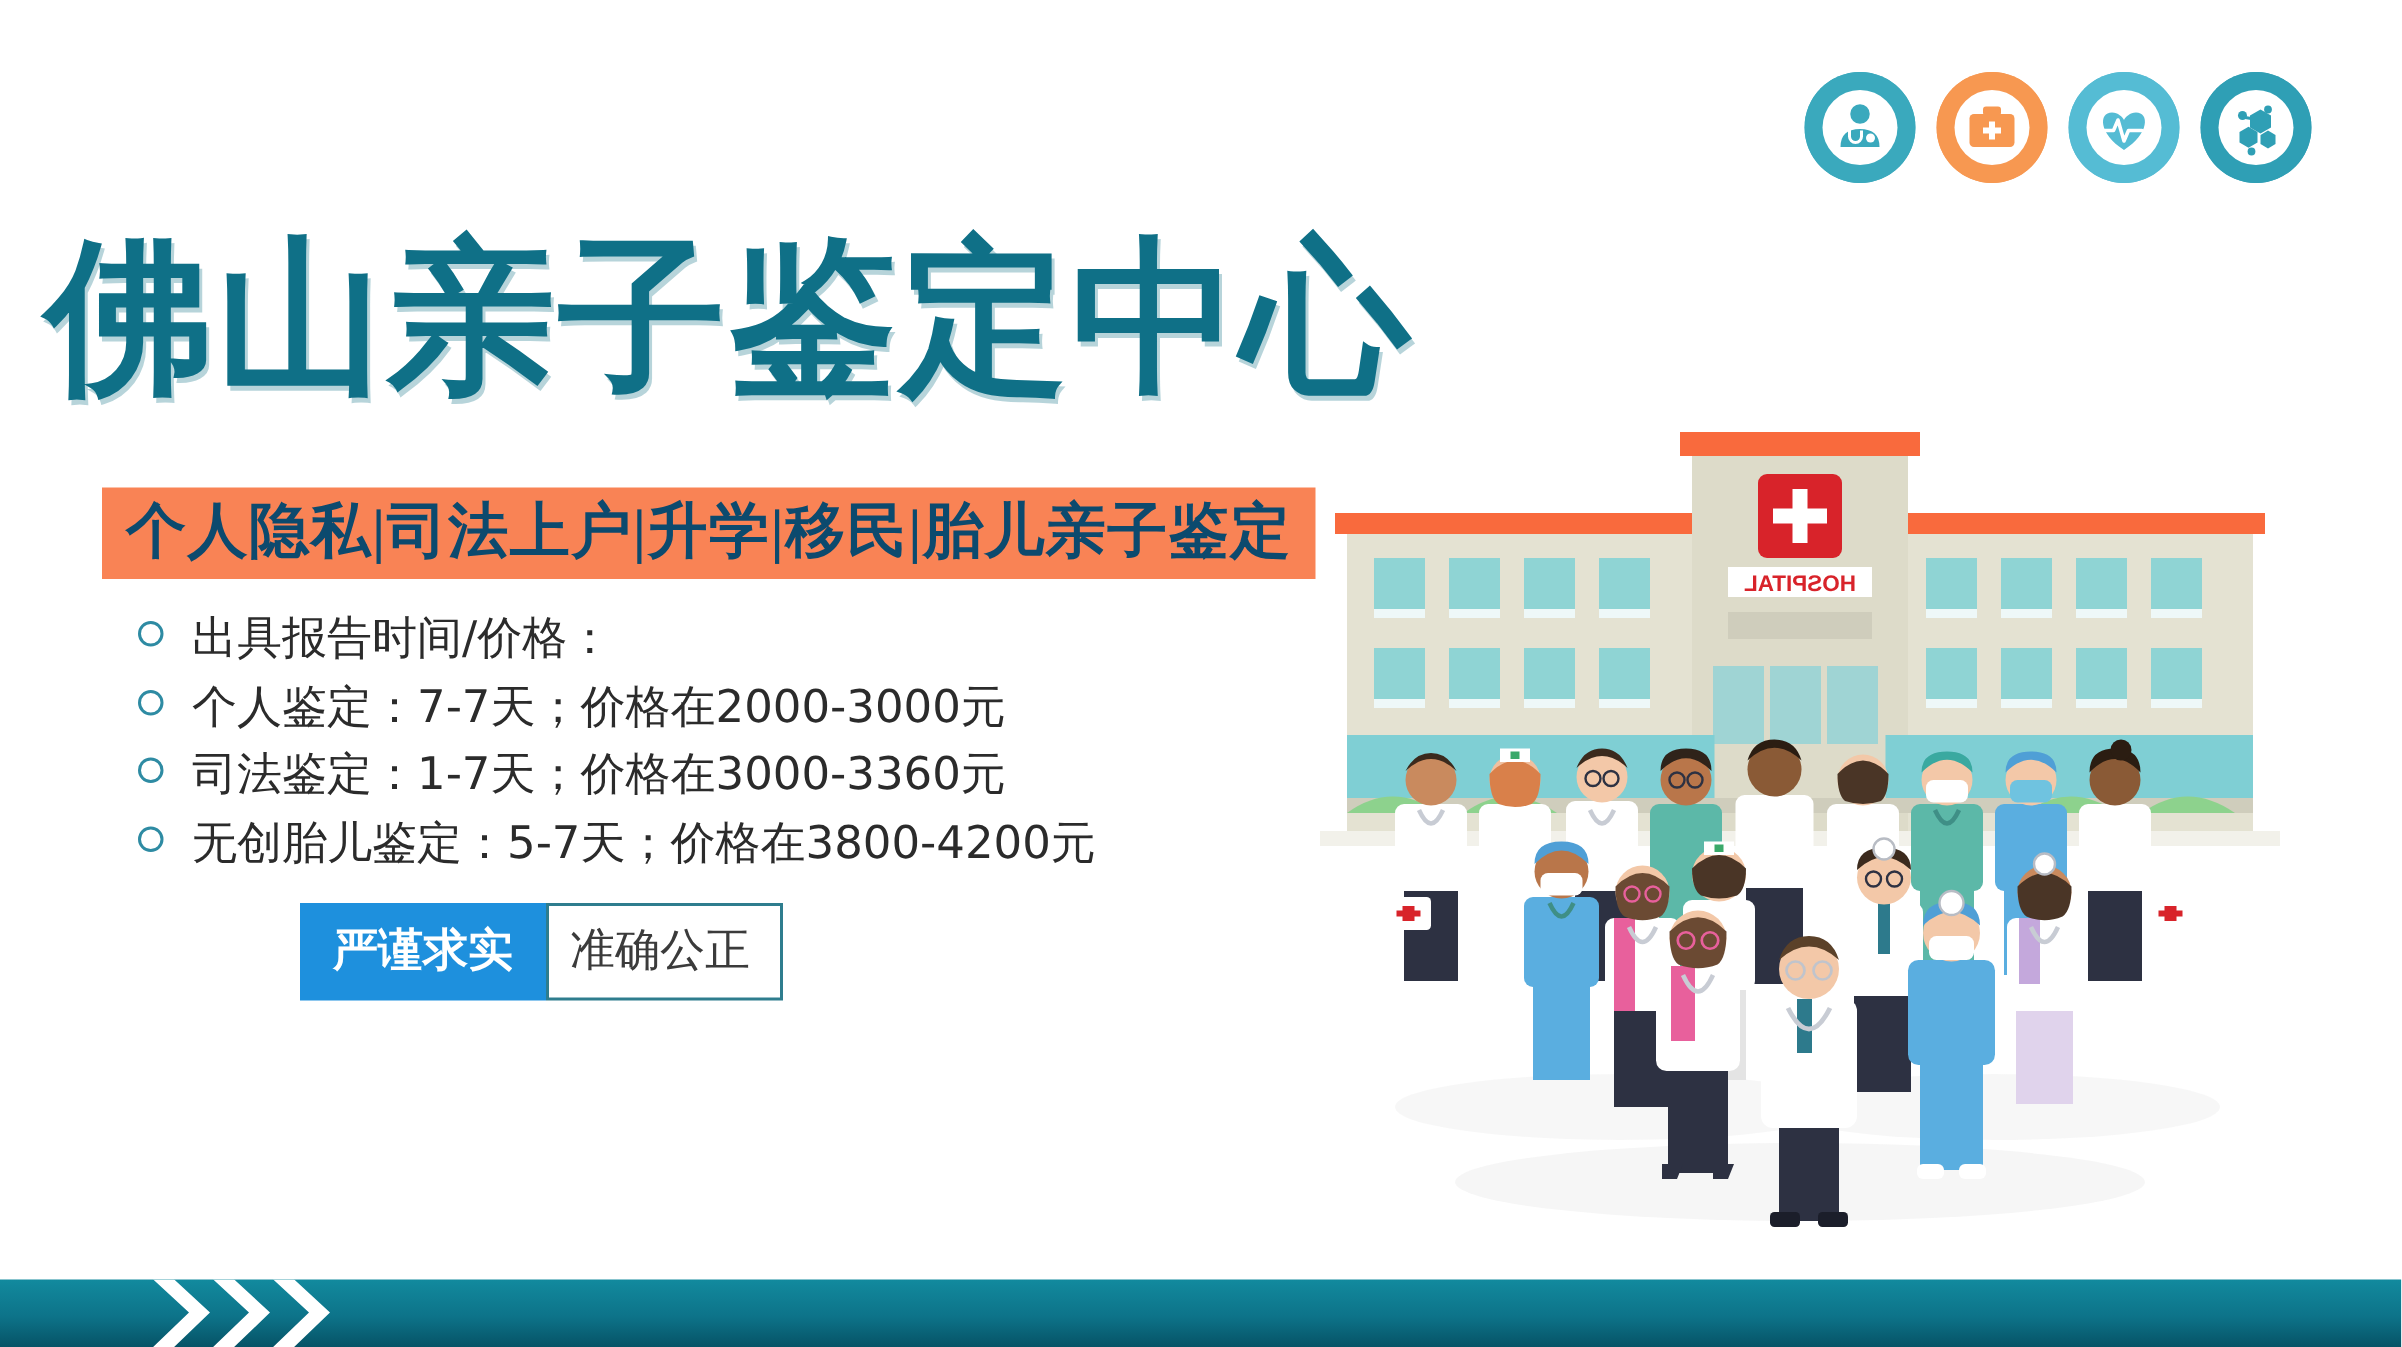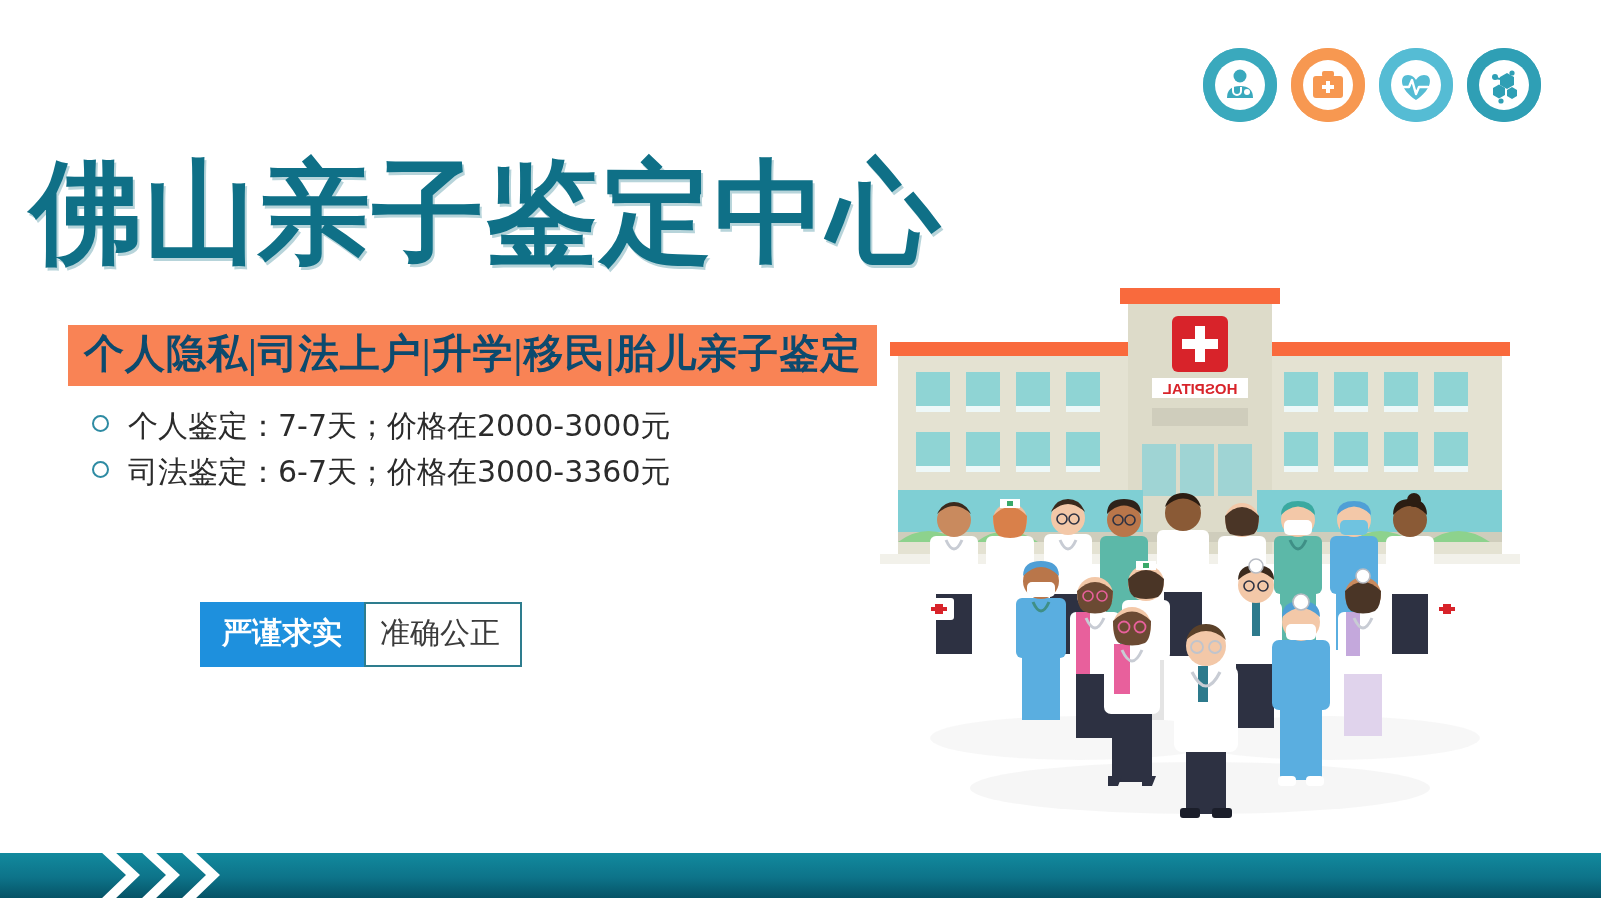--- a/index.html
+++ b/index.html
@@ -217,25 +217,33 @@
 
   </div>
 
   <div class="main-title">佛山亲子鉴定中心</div>
 
   <div class="subtitle-band">个人隐私|司法上户|升学|移民|胎儿亲子鉴定</div>
 
   <ul class="bullet-list">
     <li>
       <span class="bullet-mark"></span>
+      <span class="bullet-text">出具报告时间/价格：</span>
+    </li>
+    <li>
+      <span class="bullet-mark"></span>
       <span class="bullet-text">个人鉴定：7-7天；价格在2000-3000元</span>
     </li>
     <li>
       <span class="bullet-mark"></span>
-      <span class="bullet-text">司法鉴定：6-7天；价格在3000-3360元</span>
+      <span class="bullet-text">司法鉴定：1-7天；价格在3000-3360元</span>
+    </li>
+    <li>
+      <span class="bullet-mark"></span>
+      <span class="bullet-text">无创胎儿鉴定：5-7天；价格在3800-4200元</span>
     </li>
   </ul>
 
   <div class="slogan-row">
     <div class="slogan-blue">严谨求实</div>
     <div class="slogan-white">准确公正</div>
   </div>
 
   <div class="illustration">
     <svg viewBox="0 0 640 560" preserveAspectRatio="xMidYMax meet" aria-hidden="true">

